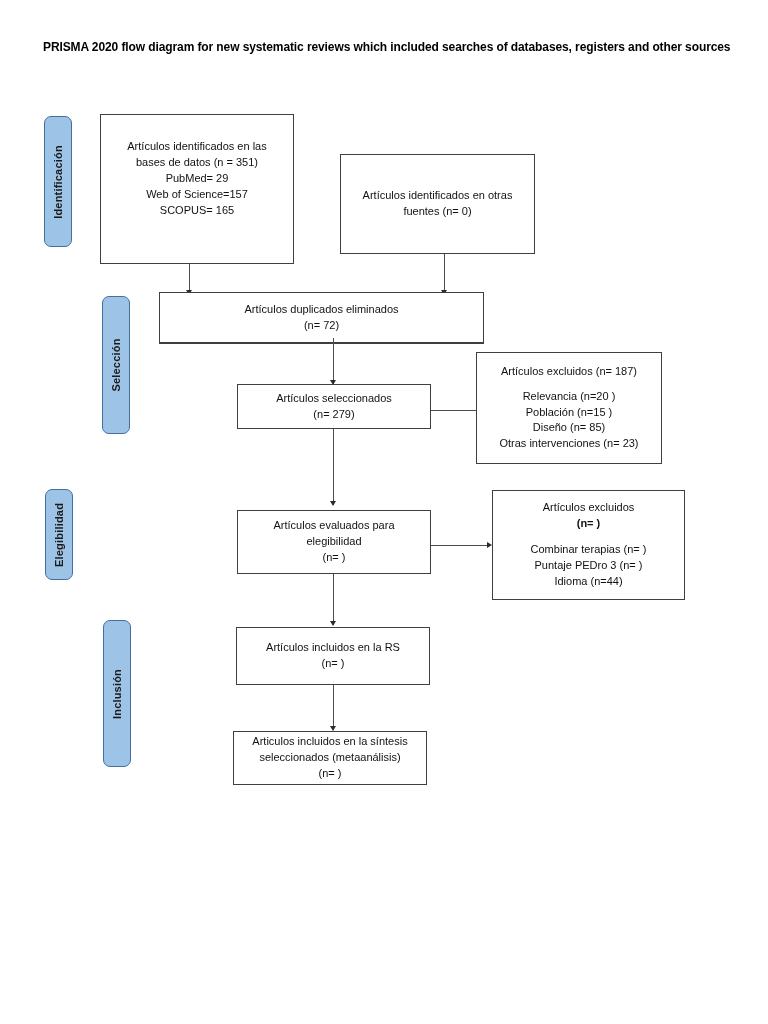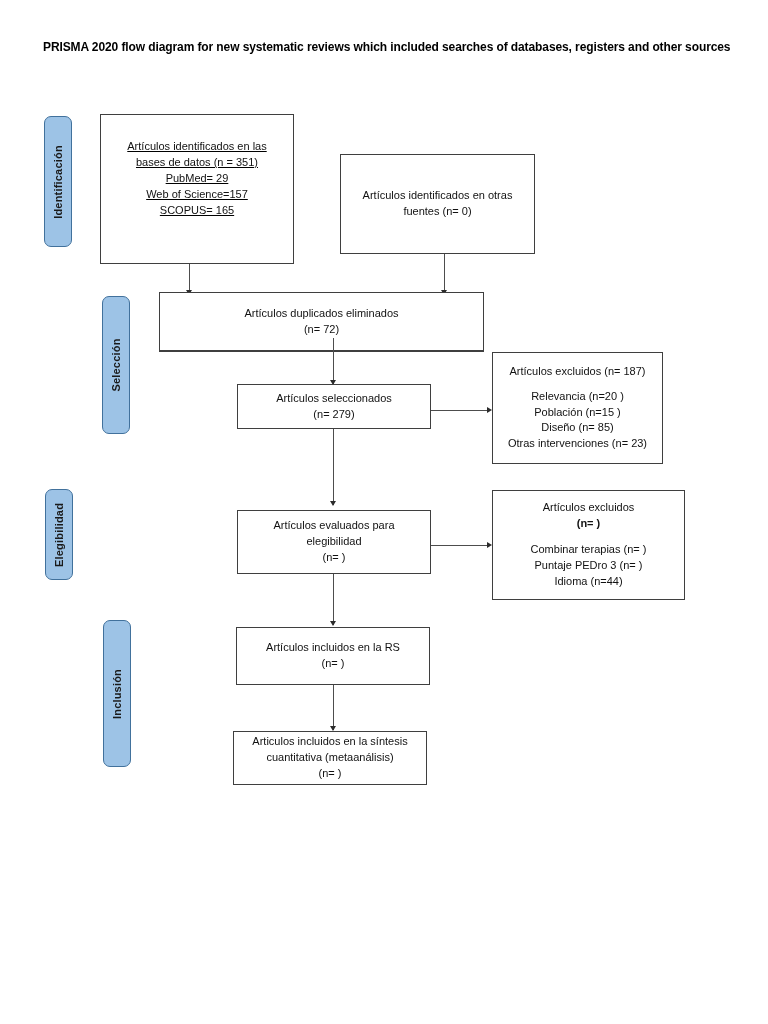--- a/index.html
+++ b/index.html
@@ -130,21 +130,21 @@
   </div>
 
   <div class="stage-tab" style="left:45px; top:489px; width:28px; height:91px;">
     <span>Elegibilidad</span>
   </div>
 
   <div class="stage-tab" style="left:103px; top:620px; width:28px; height:147px;">
     <span>Inclusión</span>
   </div>
 
-  <div class="fbox strong top-text" style="left:100px; top:114px; width:194px; height:150px;text-decoration:underline;">
+  <div class="fbox strong top-text" style="left:100px; top:114px; width:194px; height:150px;">
     <div class="txt">
       <div>Artículos identificados en las</div>
       <div>bases de datos (n = 351)</div>
       <div>PubMed= 29</div>
       <div>Web of Science=157</div>
       <div>SCOPUS= 165</div>
     </div>
   </div>
 
   <div class="fbox strong" style="left:340px; top:154px; width:195px; height:100px;">
@@ -155,41 +155,41 @@
       </div>
     </div>
   </div>
 
   <div class="vline" style="left:189px; top:264px; height:28px;"></div>
   <div class="arrow-down" style="left:186px; top:290px;"></div>
 
   <div class="vline" style="left:444px; top:254px; height:38px;"></div>
   <div class="arrow-down" style="left:441px; top:290px;"></div>
 
-  <div class="fbox strong-bottom" style="left:159px; top:292px; width:325px; height:60px;">
+  <div class="fbox strong-bottom" style="left:159px; top:292px; width:325px; height:52px;">
     <div class="txt">
       <div>Artículos duplicados eliminados</div>
       <div><b>(n= 72</b>)</div>
     </div>
   </div>
 
   <div class="vline" style="left:333px; top:338px; height:46px;"></div>
   <div class="arrow-down" style="left:330px; top:380px;"></div>
 
   <div class="fbox strong" style="left:237px; top:384px; width:194px; height:45px;">
     <div class="txt">
       <div>Artículos seleccionados</div>
       <div><b>(n= 279)</b></div>
     </div>
   </div>
 
   <div class="hline" style="left:431px; top:410px; width:58px;"></div>
   <div class="arrow-right" style="left:487px; top:406.5px;"></div>
 
-  <div class="fbox strong" style="left:492px; top:352px; width:171px; height:112px;">
+  <div class="fbox strong" style="left:476px; top:352px; width:186px; height:112px;">
     <div class="txt">
       <div>Artículos excluidos <b>(n= 187)</b></div>
       <div style="height:9px;"></div>
       <div>Relevancia (n=20 )</div>
       <div>Población (n=15 )</div>
       <div>Diseño (n= 85)</div>
       <div>Otras intervenciones (n= 23)</div>
     </div>
   </div>
 
@@ -227,18 +227,18 @@
       <div><b>(n= )</b></div>
     </div>
   </div>
 
   <div class="vline" style="left:333px; top:685px; height:45px;"></div>
   <div class="arrow-down" style="left:330px; top:726px;"></div>
 
   <div class="fbox strong" style="left:233px; top:731px; width:194px; height:54px;">
     <div class="txt">
       <div>Articulos incluidos en la síntesis</div>
-      <div>cuantitativa (metaanálisis)</div>
+      <div>seleccionados (metaanálisis)</div>
       <div><b>(n= )</b></div>
     </div>
   </div>
 
 </div>
 
 </body></html>

